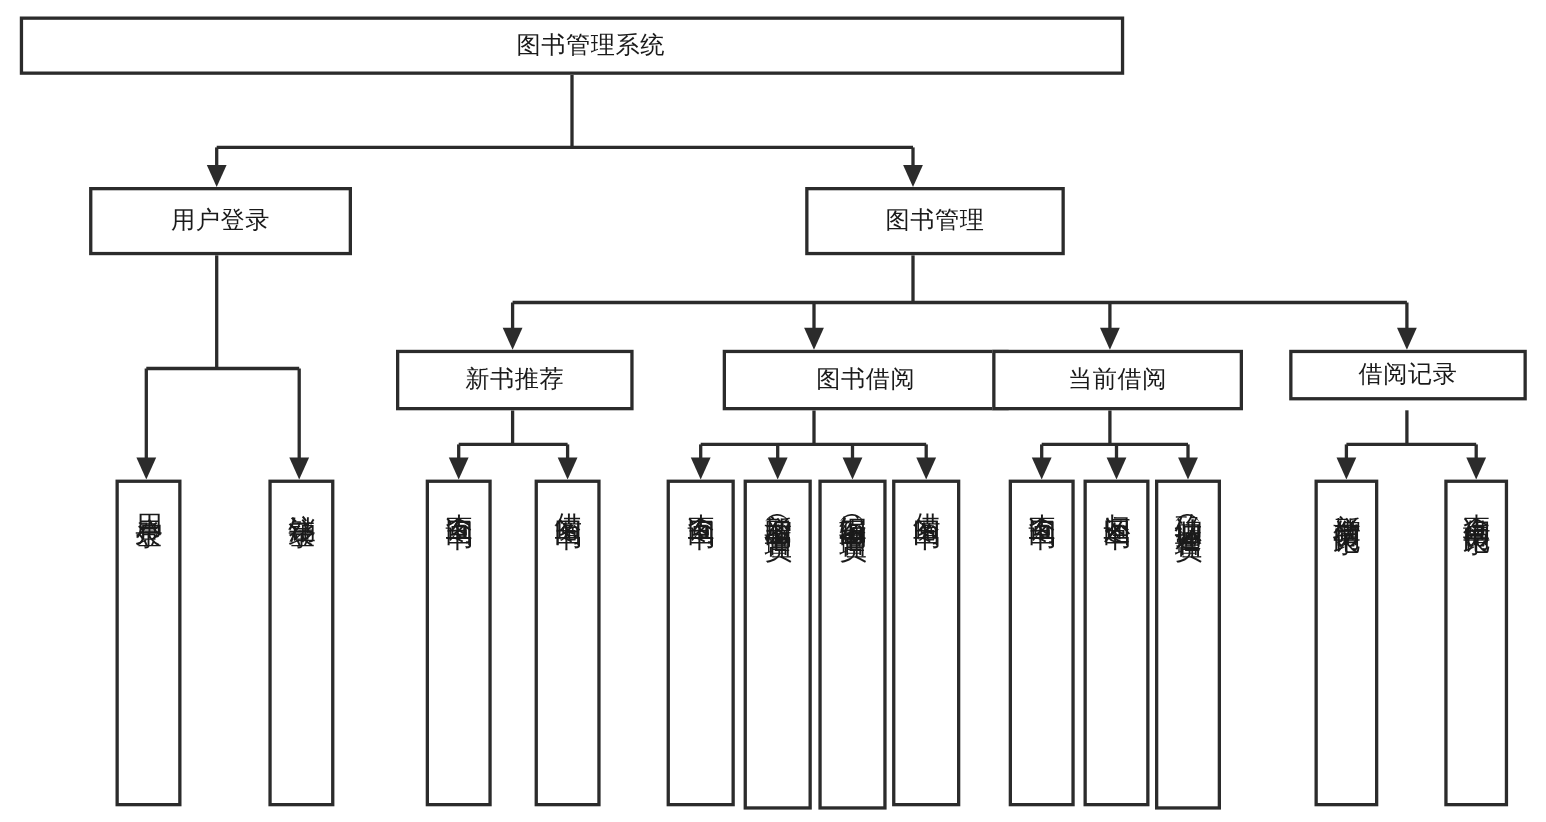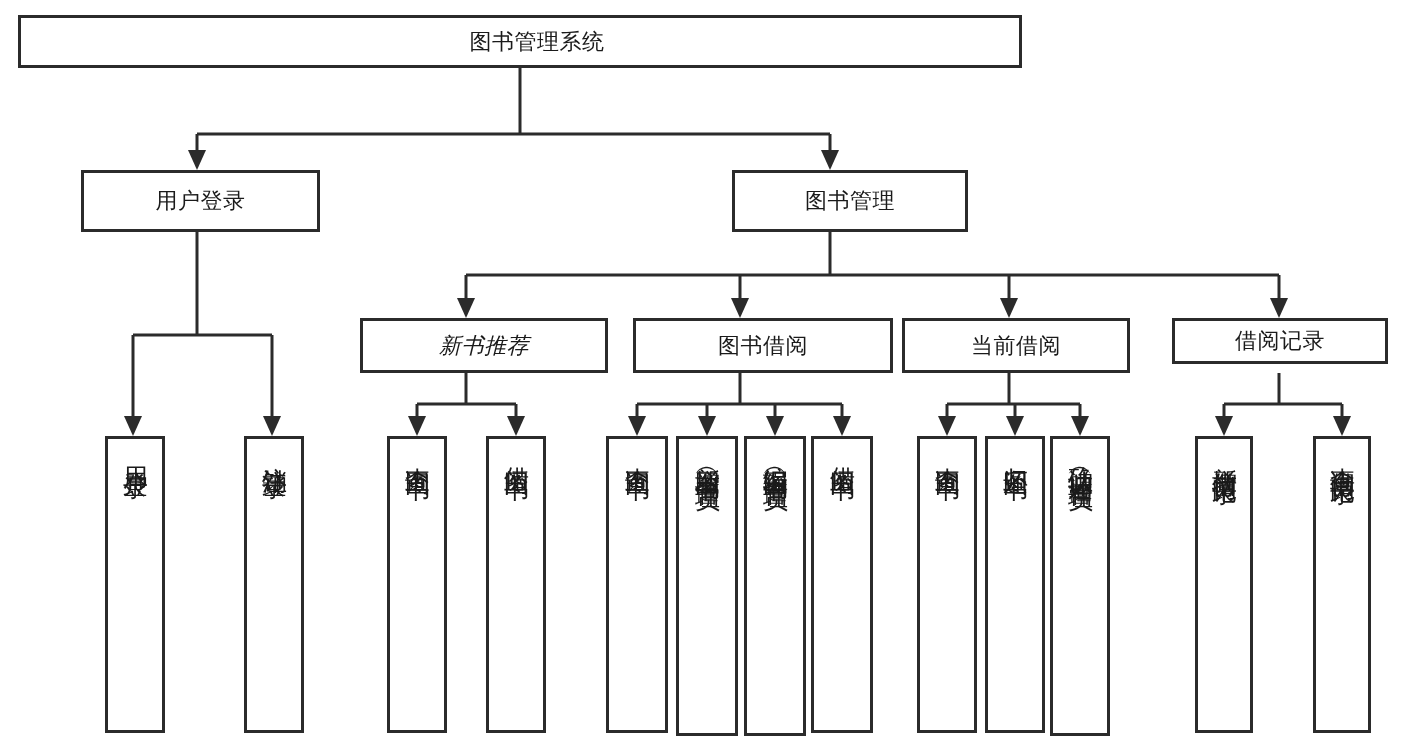--- a/index.html
+++ b/index.html
@@ -162,24 +162,24 @@
   <div id="nodes">
       <div class="node" style="left: 18px; top: 15px; width: 1004px; height: 53px; padding-left: 34px;">
         <span class="label">图书管理系统</span>
       </div>
       <div class="node" style="left: 81px; top: 170px; width: 239px; height: 62px;">
         <span class="label">用户登录</span>
       </div>
       <div class="node" style="left: 712px; top: 170px; width: 236px; height: 62px; margin-left: 20px;">
         <span class="label">图书管理</span>
       </div>
-      <div class="node" style="left: 360px; top: 318px; width: 248px; height: 55px; font-style: italic;">
+      <div class="node" style="left: 360px; top: 318px; width: 216px; height: 55px;">
         <span class="label">新书推荐</span>
       </div>
-      <div class="node" style="left: 633px; top: 318px; width: 260px; height: 55px;">
+      <div class="node" style="left: 657px; top: 318px; width: 260px; height: 55px;">
         <span class="label">图书借阅</span>
       </div>
       <div class="node" style="left: 902px; top: 318px; width: 228px; height: 55px;">
         <span class="label">当前借阅</span>
       </div>
       <div class="node" style="left: 1172px; top: 318px; width: 216px; height: 46px;">
         <span class="label">借阅记录</span>
       </div>
       <div class="node vertical" style="left: 105px; top: 436px; width: 60px; height: 297px;">
         <span class="label">用户登录</span>

